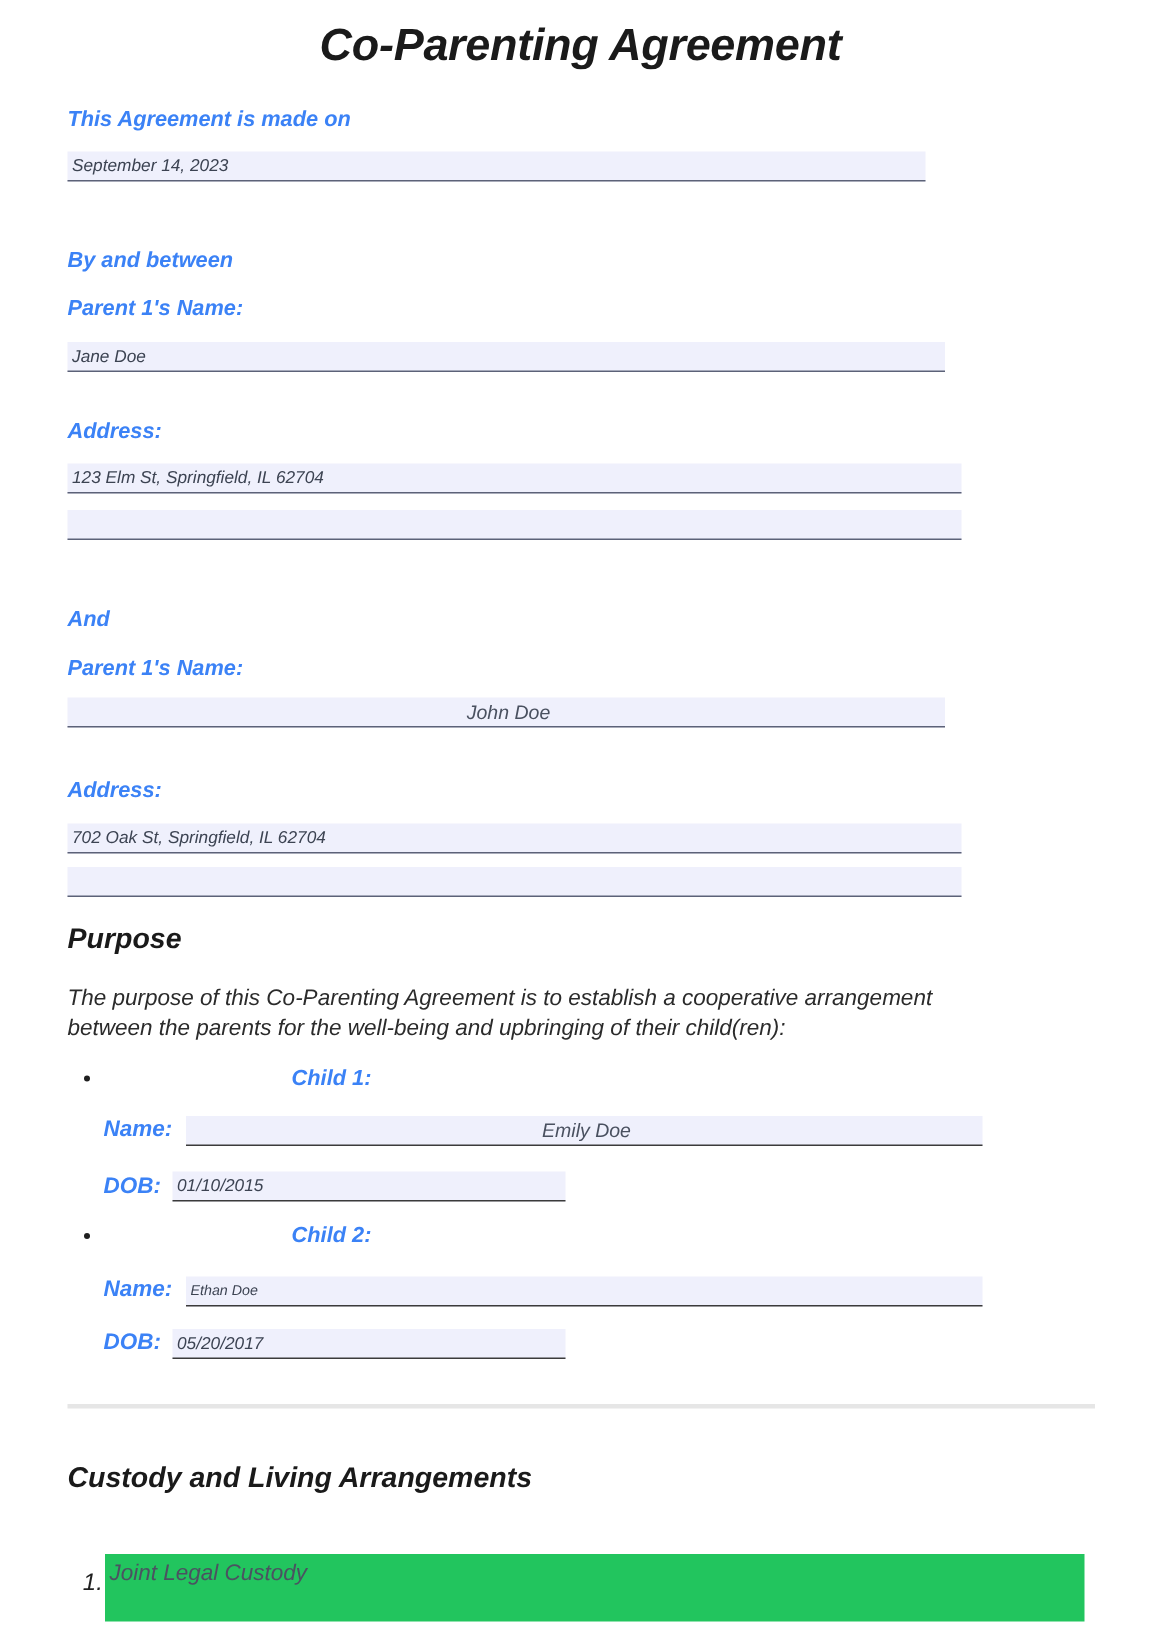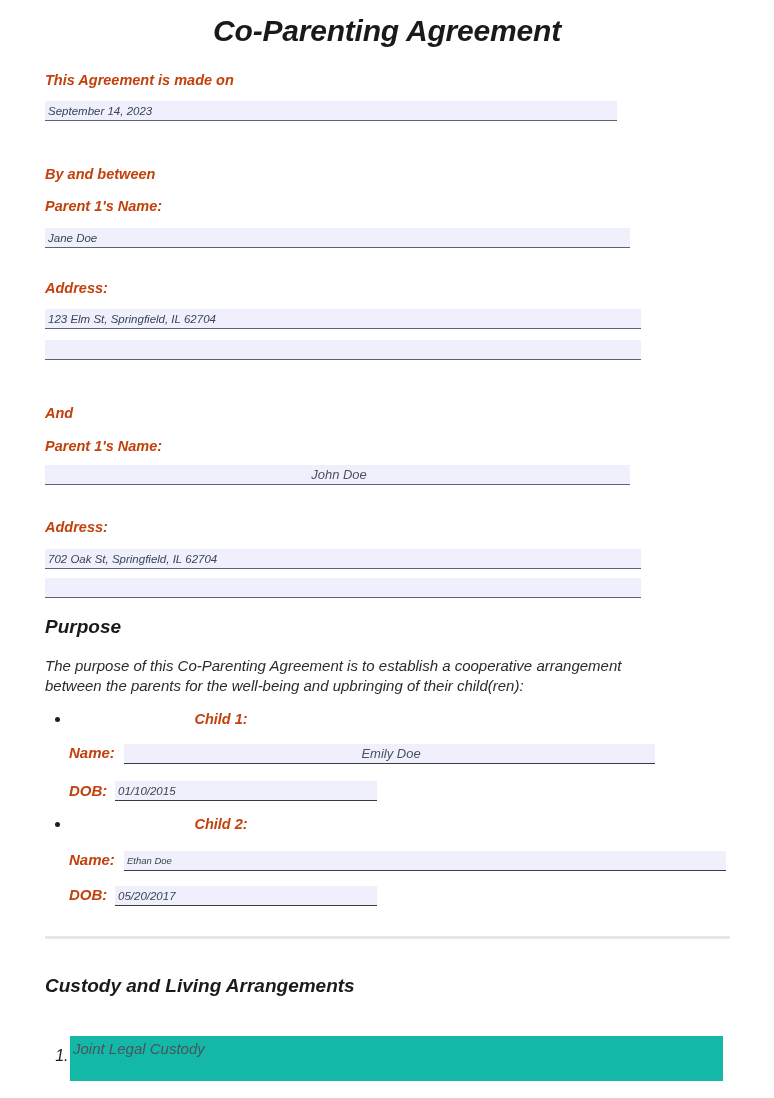--- a/index.html
+++ b/index.html
@@ -32,21 +32,21 @@
     font-weight: bold;
     letter-spacing: -0.2px;
     color: #1a1a1a;
   }
   .content {
     padding: 0 45px 0 45px;
   }
   .lbl {
     font-size: 14.5px;
     font-weight: bold;
-    color: #c2410c;
+    color: #3b82f6;
     line-height: 18px;
   }
   .section-h2 {
     font-size: 19px;
     font-weight: bold;
     line-height: 24px;
     color: #1a1a1a;
     margin: 0;
   }
   .para {
@@ -71,21 +71,21 @@
     overflow: hidden;
   }
   .field.dark-rule { border-bottom-color: #3b3b3b; }
   .field.big {
     font-size: 13px;
     color: #4a5160;
     text-align: center;
   }
   .field.tiny { font-size: 9.5px; }
   .textarea {
-    background: #14b8a6;
+    background: #22c55e;
     border: 0;
     box-sizing: border-box;
     font-family: "Liberation Sans", sans-serif;
     font-size: 15px;
     line-height: 20px;
     color: #4b5261;
     padding: 3px 0 0 3px;
     overflow: hidden;
   }
   .divider {
@@ -171,21 +171,21 @@
     <div class="abs field dark-rule" style="left:115px; top:781px; width:262px;">01/10/2015</div>
 
     <ul class="abs bullets" style="left:45px; top:815px; width:300px;">
       <li>
         <span class="lbl">Child 2</span><span class="lbl">:</span>
       </li>
     </ul>
     <div class="abs" style="left:69px; top:851px;">
       <span class="lbl" style="font-size:15px;">Name</span><span class="lbl" style="font-size:15px;">:</span>
     </div>
-    <div class="abs field tiny dark-rule" style="left:124px; top:851px; width:602px;">Ethan Doe</div>
+    <div class="abs field tiny dark-rule" style="left:124px; top:851px; width:531px;">Ethan Doe</div>
 
     <div class="abs" style="left:69px; top:886px;">
       <span class="lbl" style="font-size:15px;">DOB</span><span class="lbl" style="font-size:15px;">:</span>
     </div>
     <div class="abs field dark-rule" style="left:115px; top:886px; width:262px;">05/20/2017</div>
 
     <hr class="abs divider" style="left:45px; top:936px; width:685px;">
 
     <h2 class="abs section-h2" style="left:45px; top:974px;">Custody and Living Arrangements</h2>
 

